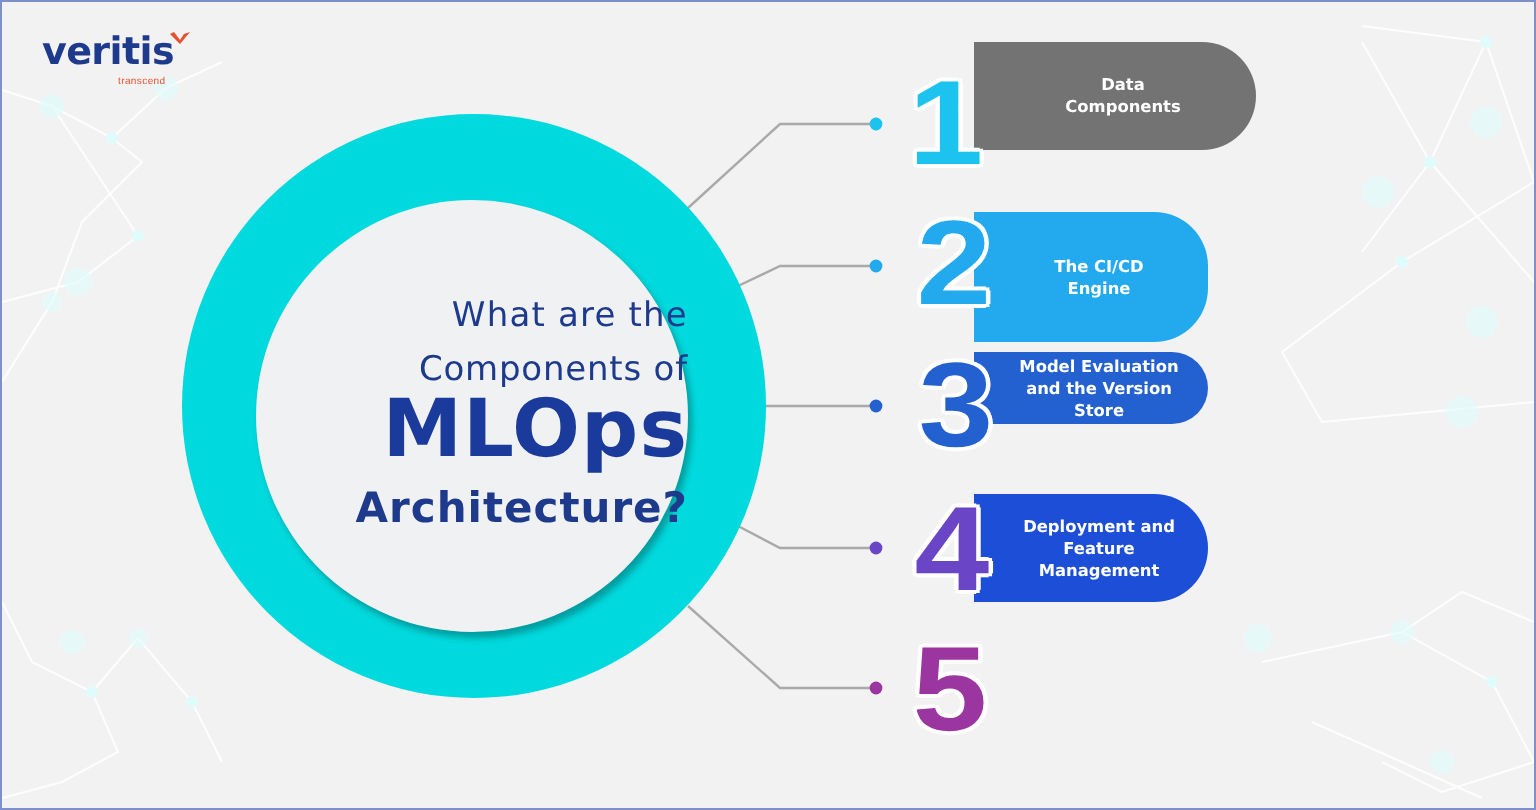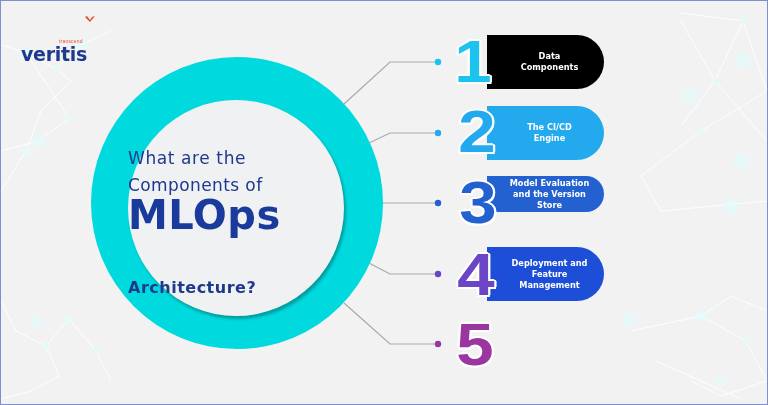--- a/index.html
+++ b/index.html
@@ -6,42 +6,42 @@
   body { width: 768px; height: 405px; overflow: hidden; }
   .canvas {
     position: relative; width: 766px; height: 403px;
     background: #f2f2f2; border: 1px solid #7d90cc; overflow: hidden;
     font-family: "DejaVu Sans", sans-serif;
   }
   .bg-net { position: absolute; left: 0; top: 0; width: 766px; height: 403px; }
   .logo { position: absolute; left: 20px; top: 14px; width: 80px; height: 32px; }
   .logo-word {
     position: absolute; left: 0; top: 0; font-family: "DejaVu Sans", sans-serif;
-    font-weight: bold; font-size: 19px; color: #1e3a8c; letter-spacing: -0.3px; margin-top: 28px;
+    font-weight: bold; font-size: 19px; color: #1e3a8c; letter-spacing: -0.3px;
   }
   .logo-tag {
     position: absolute; left: 38px; top: 23px; font-family: "Liberation Sans", sans-serif;
     font-size: 5px; color: #e8502d; letter-spacing: 0.2px;
   }
   .logo-mark { position: absolute; left: 64px; top: 1px; width: 10px; height: 8px; }
 
   .ring {
     position: absolute; left: 90px; top: 56px; width: 292px; height: 292px;
     border-radius: 50%; background: #00d9dd;
   }
   .inner {
     position: absolute; left: 127px; top: 99px; width: 216px; height: 216px;
     border-radius: 50%; background: #eff1f3;
     box-shadow: 2px 3px 3px rgba(0,0,0,0.28);
   }
-  .title { position: absolute; left: 127px; width: 216px; text-align: left; color: #1e3a8c; white-space: nowrap; }
+  .title { position: absolute; left: 127px; width: 216px; text-align: right; color: #1e3a8c; white-space: nowrap; }
   .t1 { top: 147px; font-size: 17px; letter-spacing: 0.6px; }
   .t2 { top: 174px; font-size: 17px; letter-spacing: 0.4px; }
   .t3 { top: 191px; font-size: 40px; font-weight: bold; letter-spacing: 0.5px; color: #1a3a9c; }
-  .t4 { top: 241px; font-size: 16px; font-weight: bold; letter-spacing: 0.5px; margin-top: 36px; }
+  .t4 { top: 241px; font-size: 21px; font-weight: bold; letter-spacing: 0.5px; }
 
   .connectors { position: absolute; left: 0; top: 0; width: 766px; height: 403px; }
 
   .pill {
     position: absolute; left: 486px; width: 117px; height: 54px;
     border-radius: 0 27px 27px 0;
   }
   .pill-text {
     position: absolute; left: 14px; right: 6px; top: 0; bottom: 0;
     display: flex; flex-direction: column; justify-content: center; align-items: center;
@@ -124,29 +124,29 @@
   </svg>
 
   <div class="ring"></div>
   <div class="inner"></div>
 
   <div class="title t1">What are the</div>
   <div class="title t2">Components of</div>
   <div class="title t3">MLOps</div>
   <div class="title t4">Architecture?</div>
 
-  <div class="pill" style="top:34px; background:#000000;">
+  <div class="pill" style="top:20px; background:#737373;padding-left:24px;">
     <div class="pill-text">
       <span>Data</span>
       <span>Components</span>
     </div>
   </div>
   <div class="num" style="left:450px; top:31px; color:#1cc3ef;">1</div>
 
-  <div class="pill" style="top:105px; height:54px; background:#22a9ee;">
+  <div class="pill" style="top:105px; height:65px; background:#22a9ee;">
     <div class="pill-text">
       <span>The CI/CD</span>
       <span>Engine</span>
     </div>
   </div>
   <div class="num" style="left:454px; top:101px; color:#22a9ee;">2</div>
 
   <div class="pill" style="top:175px; height:36px; background:#2360d0;">
     <div class="pill-text">
       <span>Model Evaluation</span>

